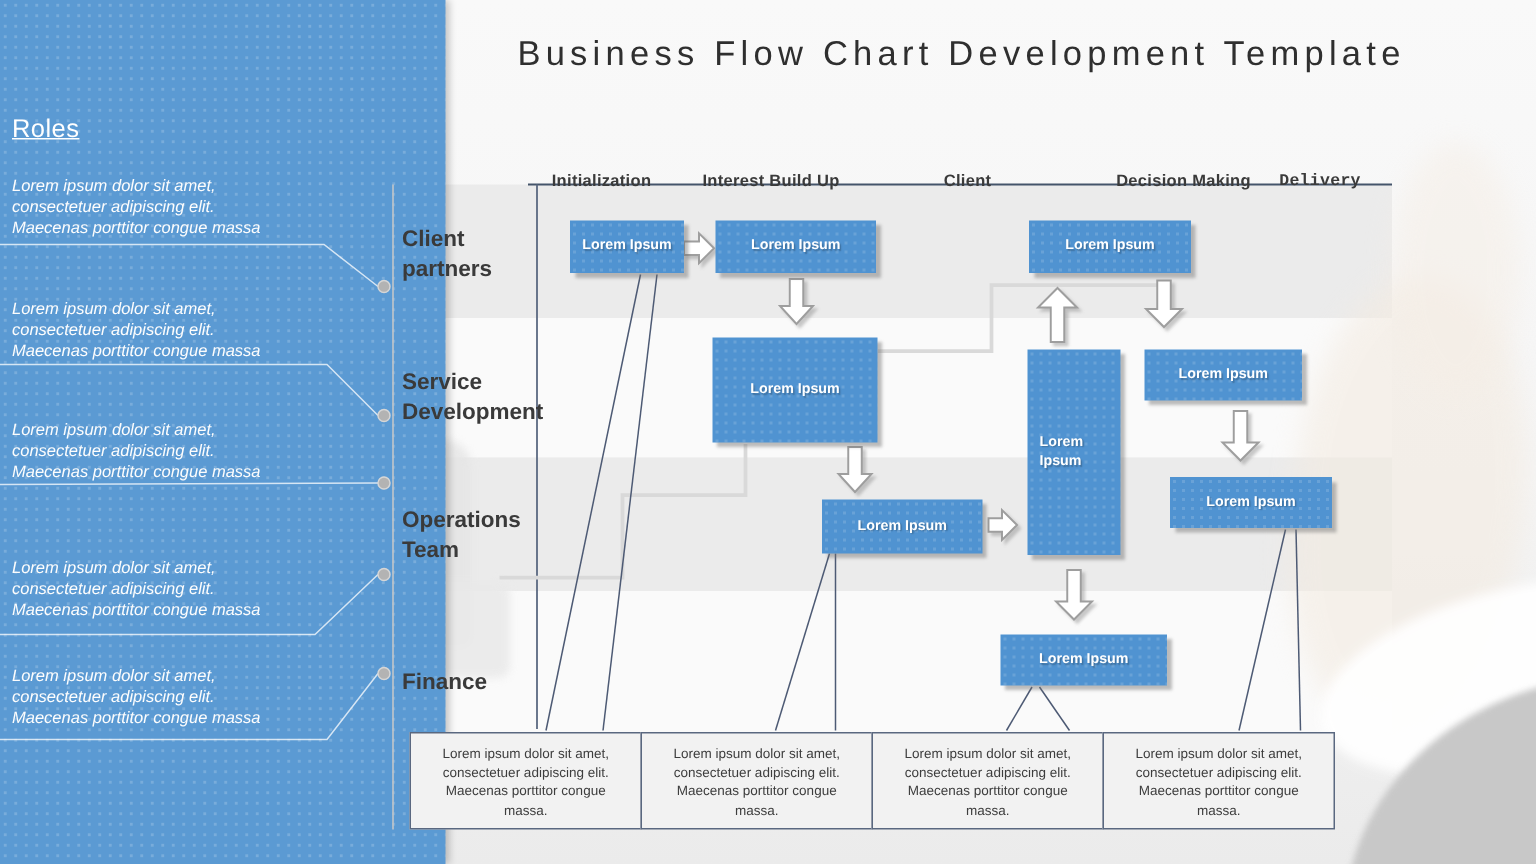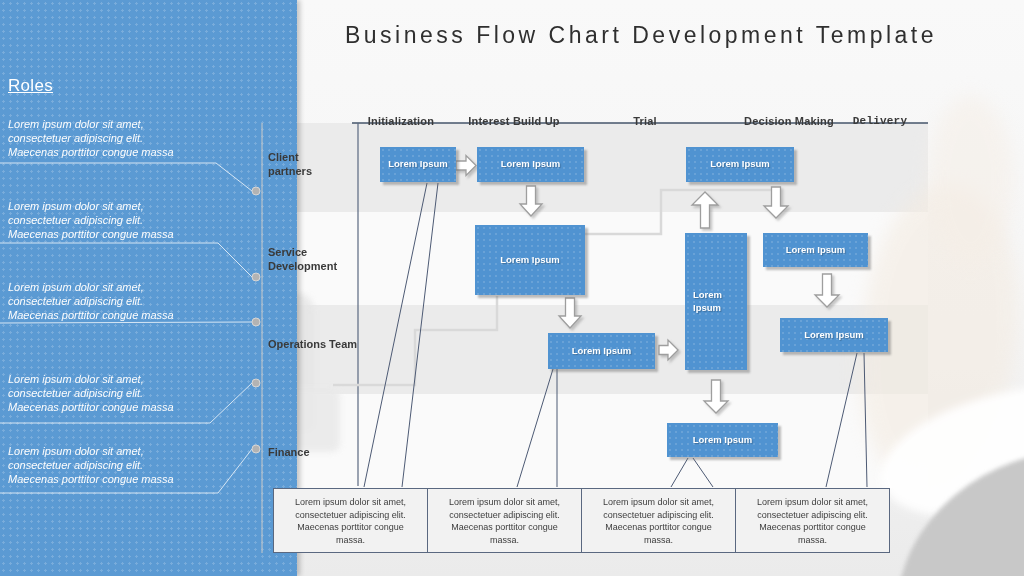--- a/index.html
+++ b/index.html
@@ -41,21 +41,21 @@
   
   .slide-title{
     position:absolute;left:258px;right:0;top:22px;text-align:center;z-index:4;
     font-size:23px;color:#2f2f2f;letter-spacing:3.5px;font-weight:400;
   }
   .col-header{
     position:absolute;top:99px;transform:translateX(-50%);white-space:nowrap;z-index:4;
     font-size:11px;font-weight:bold;color:#3a3a3a;letter-spacing:.2px;margin-top:16px;
   }
   .row-label{
-    position:absolute;left:268px;z-index:4;font-size:11px;font-weight:bold;
+    position:absolute;left:268px;z-index:4;font-size:15px;font-weight:bold;
     color:#3a3a3a;line-height:1.3;
   }
   
   .node{
     position:absolute;z-index:4;display:flex;align-items:center;justify-content:center;
     background-color:#5093d1;
     background-image:radial-gradient(rgba(255,255,255,.14) 1px,transparent 1.2px);
     background-size:6px 6px;
     box-shadow:3px 3px 2px rgba(110,110,110,.45);
     color:#ffffff;font-size:9.5px;font-weight:bold;
@@ -146,21 +146,21 @@
       <polygon points="771.5,187 780.5,187 780.5,206 788,206 776,218 764,206 771.5,206"></polygon>
       <polygon points="822.5,274 831.5,274 831.5,295 839,295 827,307 815,295 822.5,295"></polygon>
       <polygon points="711.5,380 720.5,380 720.5,401 728,401 716,413 704,401 711.5,401"></polygon>
     </g>
   </svg>
 
   <div class="slide-title">Business Flow Chart Development Template</div>
 
   <div class="col-header" style="left:401px;">Initialization</div>
   <div class="col-header" style="left:514px;">Interest Build Up</div>
-  <div class="col-header" style="left:645px;">Trial</div>
+  <div class="col-header" style="left:645px;">Client</div>
   <div class="col-header" style="left:789px;">Decision Making</div>
   <div class="col-header" style="left:880px;font-family:Liberation Mono, monospace;">Delivery</div>
 
   <div class="row-label" style="top:150px;width:60px;">Client partners</div>
   <div class="row-label" style="top:245px;width:90px;">Service Development</div>
   <div class="row-label" style="top:337px;width:110px;">Operations Team</div>
   <div class="row-label" style="top:429px;width:60px;margin-top:16px;">Finance</div>
 
   <div class="node" style="left:380px;top:147px;width:76px;height:35px;">
     <span>Lorem Ipsum</span>

